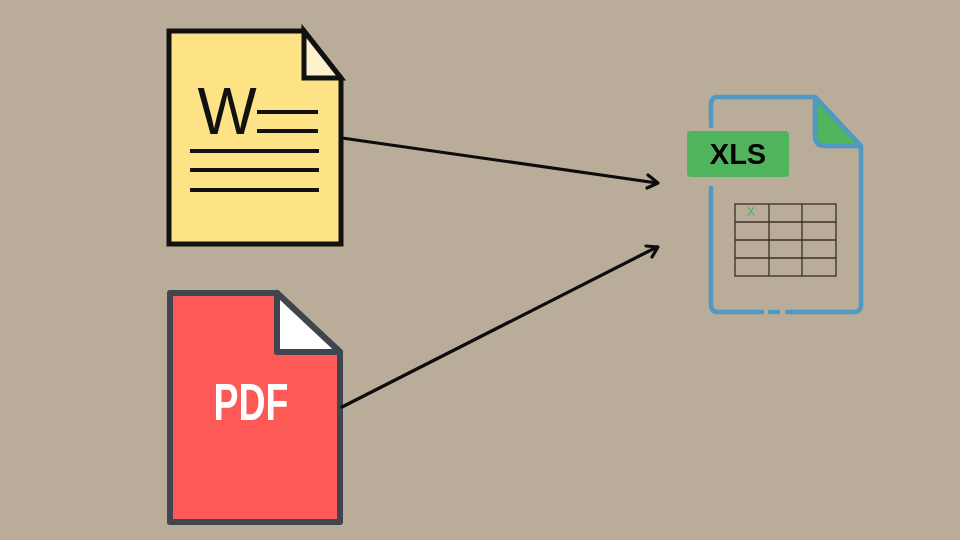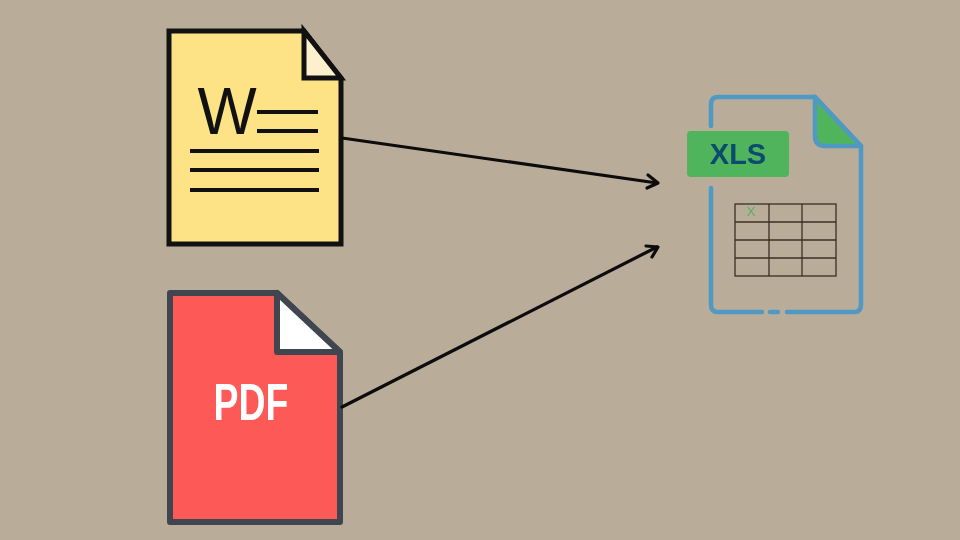--- a/index.html
+++ b/index.html
@@ -2,21 +2,21 @@
 <html><head>
 <meta charset="utf-8">
 <style>
   html, body { margin:0; padding:0; }
   body { width:960px; height:540px; background:#b9ad99; position:relative; overflow:hidden; font-family:"Liberation Sans", sans-serif; }
   .layer { position:absolute; left:0; top:0; width:960px; height:540px; }
   .lbl { position:absolute; text-align:center; }
   #w-letter { left:192px; top:78px; width:70px; font-size:66px; line-height:66px; color:#111; font-family:"Liberation Sans", sans-serif; transform:scaleX(0.95); }
   #pdf-label { left:196px; top:374px; width:110px; font-size:52px; line-height:56px; color:#fff; font-weight:bold; font-family:"Liberation Sans Narrow","Liberation Sans", sans-serif; transform:scaleX(0.72); transform-origin:center; }
   #xls-badge { position:absolute; left:687px; top:131px; width:102px; height:46px; background:#4fb45c; border-radius:4px; }
-  #xls-label { left:687px; top:136px; width:102px; font-size:29px; line-height:36px; color:#0c4a6e; font-weight:bold; }
+  #xls-label { left:687px; top:136px; width:102px; font-size:29px; line-height:36px; color:#000000; font-weight:bold; }
   #xls-x { left:744px; top:204px; width:14px; font-size:13px; line-height:16px; color:#4fb45c; }
 </style>
 </head>
 <body>
 
 <svg class="layer" width="960" height="540" viewBox="0 0 960 540">
 
   <g>
     <path d="M169,31 L304,31 L341,78 L341,244 L169,244 Z" fill="#fde385" stroke="#111" stroke-width="5" stroke-linejoin="miter"></path>
     <path d="M304,31 L304,78 L341,78 Z" fill="#fdf0cc" stroke="#111" stroke-width="5" stroke-linejoin="miter"></path>

